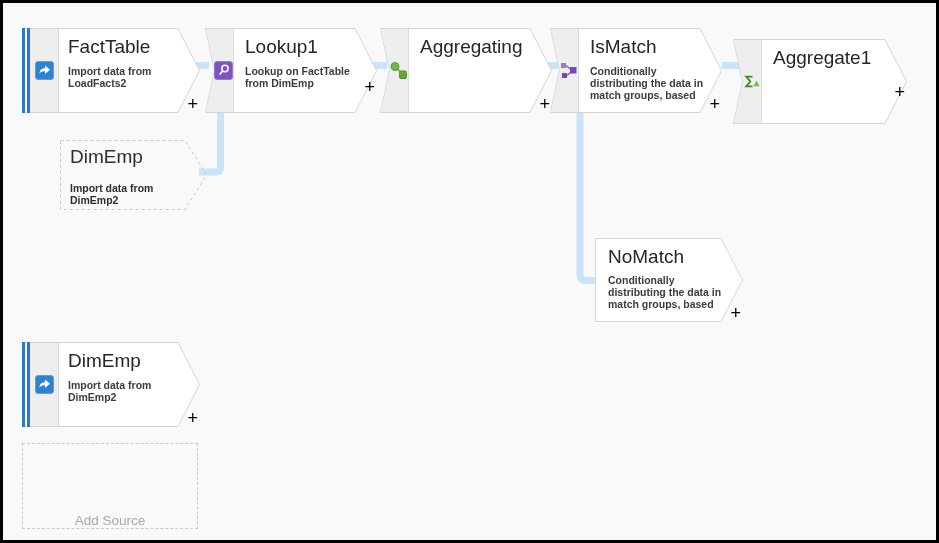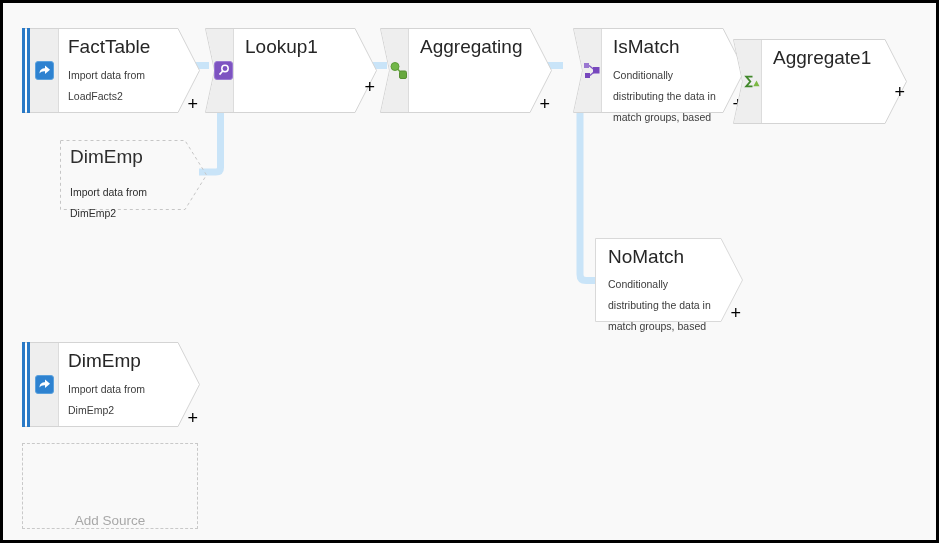--- a/index.html
+++ b/index.html
@@ -6,21 +6,21 @@
   .frame{
     position:relative;width:939px;height:543px;box-sizing:border-box;
     border:3px solid #000;background:#f9f9f9;overflow:hidden;
     font-family:"Liberation Sans",sans-serif;
   }
   .connectors{position:absolute;left:0;top:0;}
   .node{position:absolute;cursor:pointer;}
   .node svg.shape{position:absolute;left:0;top:0;display:block;}
   .icon{position:absolute;width:19px;height:19px;}
   .title{position:absolute;font-size:19px;color:#262626;white-space:nowrap;}
-  .desc{position:absolute;font-size:10.5px;line-height:21px;color:#3c3c3c;white-space:pre-line;width:120px;}
+  .desc{position:absolute;font-size:10.5px;line-height:12px;color:#3c3c3c;white-space:pre-line;width:120px;font-weight:bold;}
   .plus{
     position:absolute;right:2px;bottom:0;background:none;border:none;padding:0;
     font-family:"Liberation Sans",sans-serif;font-size:18px;font-weight:400;color:#000;cursor:pointer;line-height:18px;
   }
   .ghost .title,.ghost .desc{color:#2e2e2e;}
   .addsource{
     position:absolute;left:19px;top:440px;width:176px;height:86px;box-sizing:border-box;
     border:1px dashed #c9c9c9;background:transparent;display:flex;align-items:flex-end;justify-content:center;
     font-family:"Liberation Sans",sans-serif;font-size:13.5px;color:#a8a8a8;cursor:pointer;
   }
@@ -68,41 +68,43 @@
       <line x1="28.5" y1="1" x2="28.5" y2="84" stroke="#dcdcdc"></line>
     </svg>
     <span class="icon" style="left:9px;top:33px">
       <svg width="19" height="19" viewBox="0 0 19 19">
         <rect x="0.5" y="0.5" width="18" height="18" rx="2.5" fill="#7d53c1" stroke="#9a7ad2"></rect>
         <circle cx="11" cy="7.5" r="3.2" fill="none" stroke="#ffffff" stroke-width="1.5"></circle>
         <line x1="8.7" y1="10" x2="5.5" y2="13.6" stroke="#ffffff" stroke-width="1.7"></line>
       </svg>
     </span>
     <div class="title" style="left:40px;top:8px">Lookup1</div>
+    <div class="desc" style="left:40px;top:37px;width:112px">Lookup on FactTable
+from DimEmp</div>
     <button class="plus">+</button>
   </div>
 
   <div class="node" style="left:377px;top:25px;width:172px;height:85px">
     <svg class="shape" width="172" height="85">
       <polygon points="0.5,0.5 150,0.5 171.5,42.5 150,84.5 0.5,84.5 9.5,42.5" fill="#ffffff" stroke="#d4d4d4"></polygon>
       <polygon points="1,1 28,1 28,84 1,84 10,42.5" fill="#eeeeee"></polygon>
       <line x1="28.5" y1="1" x2="28.5" y2="84" stroke="#dcdcdc"></line>
     </svg>
     <span class="icon" style="left:9px;top:33px">
       <svg width="19" height="19" viewBox="0 0 19 19">
         <path d="M8 7.5 L12.5 12" stroke="#67a83e" stroke-width="1.6" fill="none"></path>
         <circle cx="6" cy="5.5" r="4" fill="#72b748" stroke="#5d9c39"></circle>
         <rect x="10.5" y="10" width="7" height="7.5" rx="1.5" fill="#67a83e" stroke="#578f33"></rect>
       </svg>
     </span>
     <div class="title" style="left:40px;top:8px">Aggregating</div>
     <button class="plus">+</button>
   </div>
 
-  <div class="node" style="left:570px;top:25px;width:172px;height:85px">
+  <div class="node" style="left:547px;top:25px;width:172px;height:85px">
     <svg class="shape" width="172" height="85">
       <polygon points="0.5,0.5 150,0.5 171.5,42.5 150,84.5 0.5,84.5 9.5,42.5" fill="#ffffff" stroke="#d4d4d4"></polygon>
       <polygon points="1,1 28,1 28,84 1,84 10,42.5" fill="#eeeeee"></polygon>
       <line x1="28.5" y1="1" x2="28.5" y2="84" stroke="#dcdcdc"></line>
     </svg>
     <span class="icon" style="left:9px;top:33px">
       <svg width="19" height="19" viewBox="0 0 19 19">
         <path d="M7 4.5 L12 8.5 M8 14.5 L12 11" stroke="#8257c5" stroke-width="1.4" fill="none"></path>
         <rect x="2" y="2" width="5" height="5" fill="#9a77d1"></rect>
         <rect x="11" y="6" width="6.5" height="6.5" fill="#7747bd"></rect>

